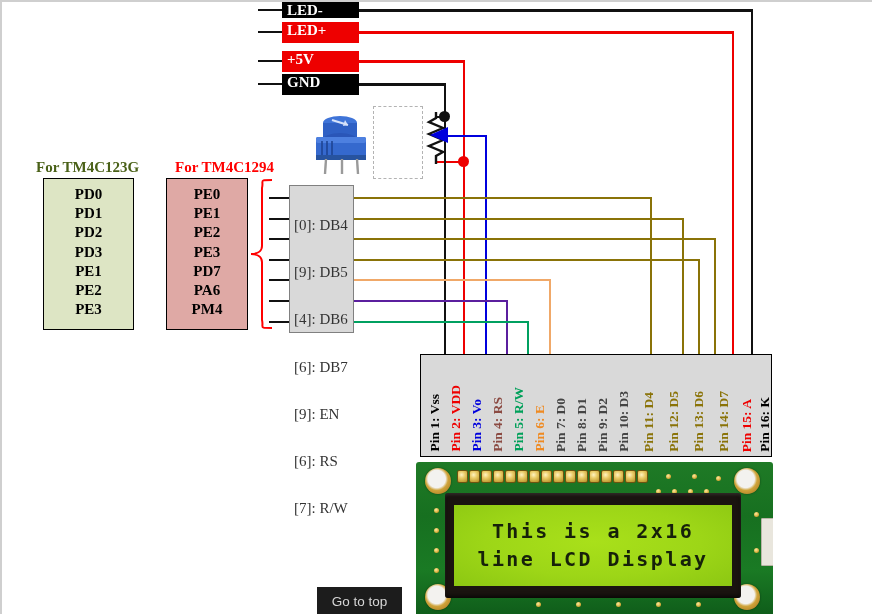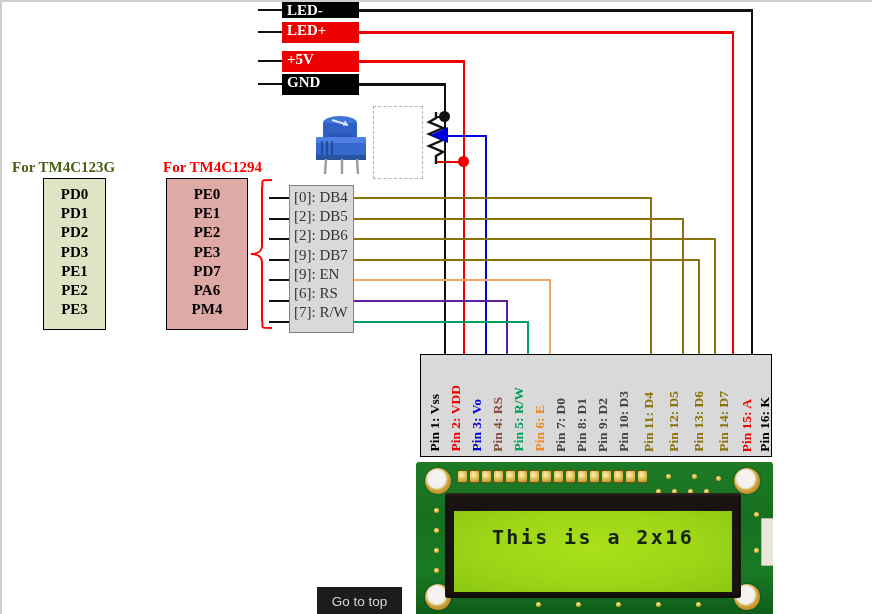--- a/index.html
+++ b/index.html
@@ -66,21 +66,21 @@
   .signalbox{
     position:absolute;
     box-sizing:border-box;
     background:#d9d9d9;
     border:1.5px solid #808080;
     font-family:"Liberation Serif", serif;
     font-size:15px;
     color:#333333;
     padding-left:4px;
   }
-  .signalbox .sig{line-height:19.2px;white-space:nowrap;}
+  .signalbox .sig{line-height:19.2px;white-space:nowrap;margin-top:28px;}
 
   
   #pinheader{
     position:absolute;
     box-sizing:border-box;
     background:#d9d9d9;
     border:1.5px solid #000000;
   }
   .pinlbl{
     position:absolute;
@@ -248,47 +248,47 @@
   </svg>
 
   <svg class="abs" style="left:424px;top:110px;width:22px;height:52px;" viewBox="0 0 22 52">
     <polyline points="10,0 10,6 3,10 17,16 3,22 17,28 3,34 17,40 10,44 10,52" fill="none" stroke="#111111" stroke-width="2.4"></polyline>
   </svg>
 
   <svg class="abs" style="left:428px;top:124px;width:22px;height:18px;" viewBox="0 0 22 18">
     <polygon points="0,9 18,1 18,17" fill="#0000dd"></polygon>
   </svg>
 
-  <div class="boxcaption cap-green" style="left:10px;top:157px;">For TM4C123G</div>
-  <div class="portbox box-green" style="left:41px;top:176px;width:63px;height:152px;padding-top:6px;">
+  <div class="boxcaption cap-green" style="left:34px;top:157px;">For TM4C123G</div>
+  <div class="portbox box-green" style="left:41px;top:176px;width:91px;height:152px;padding-top:6px;">
     <div class="pin">PD0</div>
     <div class="pin">PD1</div>
     <div class="pin">PD2</div>
     <div class="pin">PD3</div>
     <div class="pin">PE1</div>
     <div class="pin">PE2</div>
     <div class="pin">PE3</div>
   </div>
 
-  <div class="boxcaption cap-red" style="left:161px;top:157px;">For TM4C1294</div>
+  <div class="boxcaption cap-red" style="left:173px;top:157px;">For TM4C1294</div>
   <div class="portbox box-red" style="left:164px;top:176px;width:82px;height:152px;padding-top:6px;">
     <div class="pin">PE0</div>
     <div class="pin">PE1</div>
     <div class="pin">PE2</div>
     <div class="pin">PE3</div>
     <div class="pin">PD7</div>
     <div class="pin">PA6</div>
     <div class="pin">PM4</div>
   </div>
 
   <div class="signalbox" style="left:287px;top:183px;width:65px;height:148px;padding-top:2px;">
     <div class="sig">[0]: DB4</div>
-    <div class="sig">[2]: DB5</div>
-    <div class="sig">[2]: DB6</div>
-    <div class="sig">[9]: DB7</div>
+    <div class="sig">[9]: DB5</div>
+    <div class="sig">[4]: DB6</div>
+    <div class="sig">[6]: DB7</div>
     <div class="sig">[9]: EN</div>
     <div class="sig">[6]: RS</div>
     <div class="sig">[7]: R/W</div>
   </div>
 
   <div id="pinheader" style="left:418px;top:352px;width:352px;height:103px;">
     <div class="pinlbl" style="left:6px;color:#000000;">Pin  1: Vss</div>
     <div class="pinlbl" style="left:27px;color:#ee0000;">Pin  2: VDD</div>
     <div class="pinlbl" style="left:48px;color:#0000dd;">Pin  3: Vo</div>
     <div class="pinlbl" style="left:69px;color:#8b4a42;">Pin  4: RS</div>
@@ -345,20 +345,21 @@
     <div class="viadot" style="left:18px;top:106px;"></div>
     <div class="viadot" style="left:338px;top:50px;"></div>
     <div class="viadot" style="left:338px;top:86px;"></div>
     <div class="viadot" style="left:120px;top:140px;"></div>
     <div class="viadot" style="left:160px;top:140px;"></div>
     <div class="viadot" style="left:200px;top:140px;"></div>
     <div class="viadot" style="left:240px;top:140px;"></div>
     <div class="viadot" style="left:280px;top:140px;"></div>
 
     <div class="bezel" style="left:29px;top:31px;width:296px;height:105px;"></div>
-    <div class="glass" style="left:38px;top:49px;width:278px;height:81px;text-decoration:underline;">
+    <div class="glass" style="left:38px;top:43px;width:278px;height:81px;text-decoration:underline;">
       <div class="lcdtext" style="top:14px;">This is a 2x16</div>
+      <div class="lcdtext" style="top:42px;">line LCD Display</div>
     </div>
 
     <div class="whiteconn" style="left:345px;top:56px;width:12px;height:46px;"></div>
   </div>
 
 </div>
 
 </body></html>

